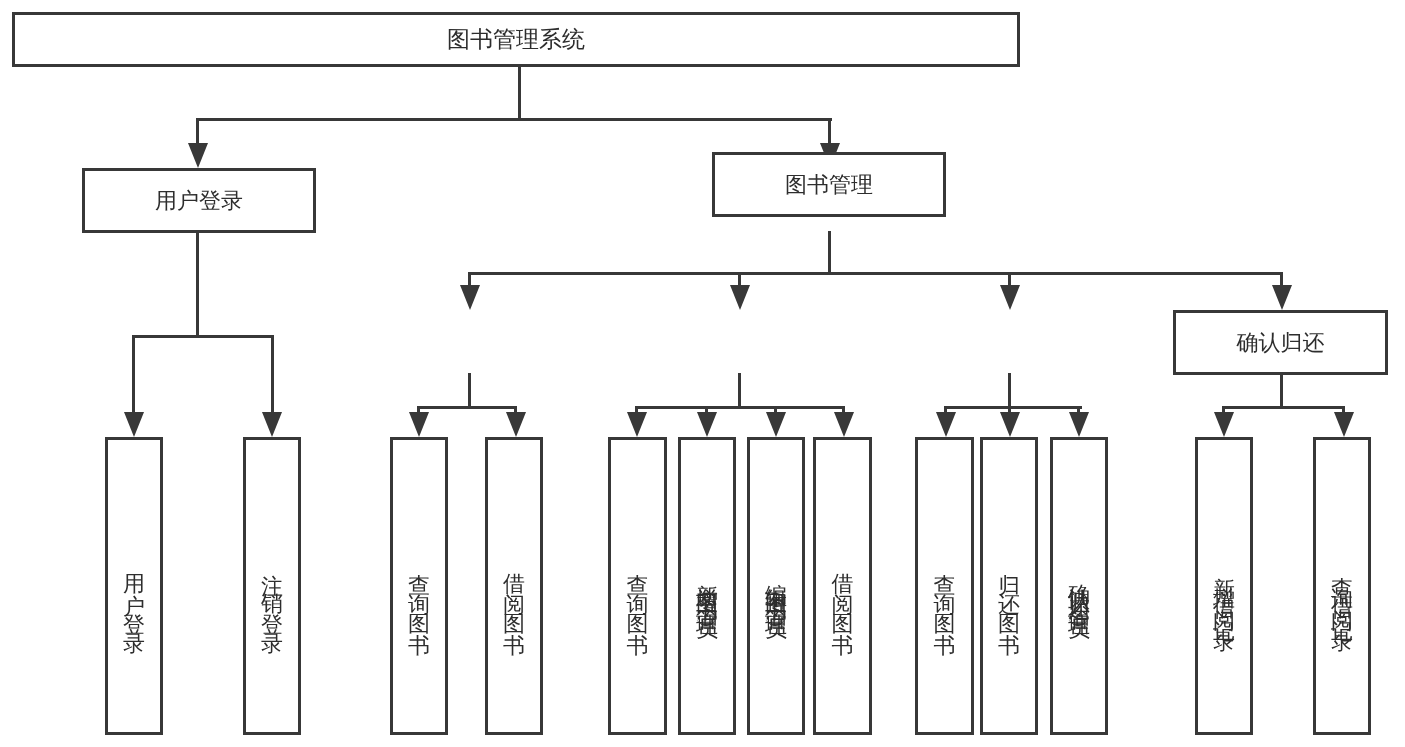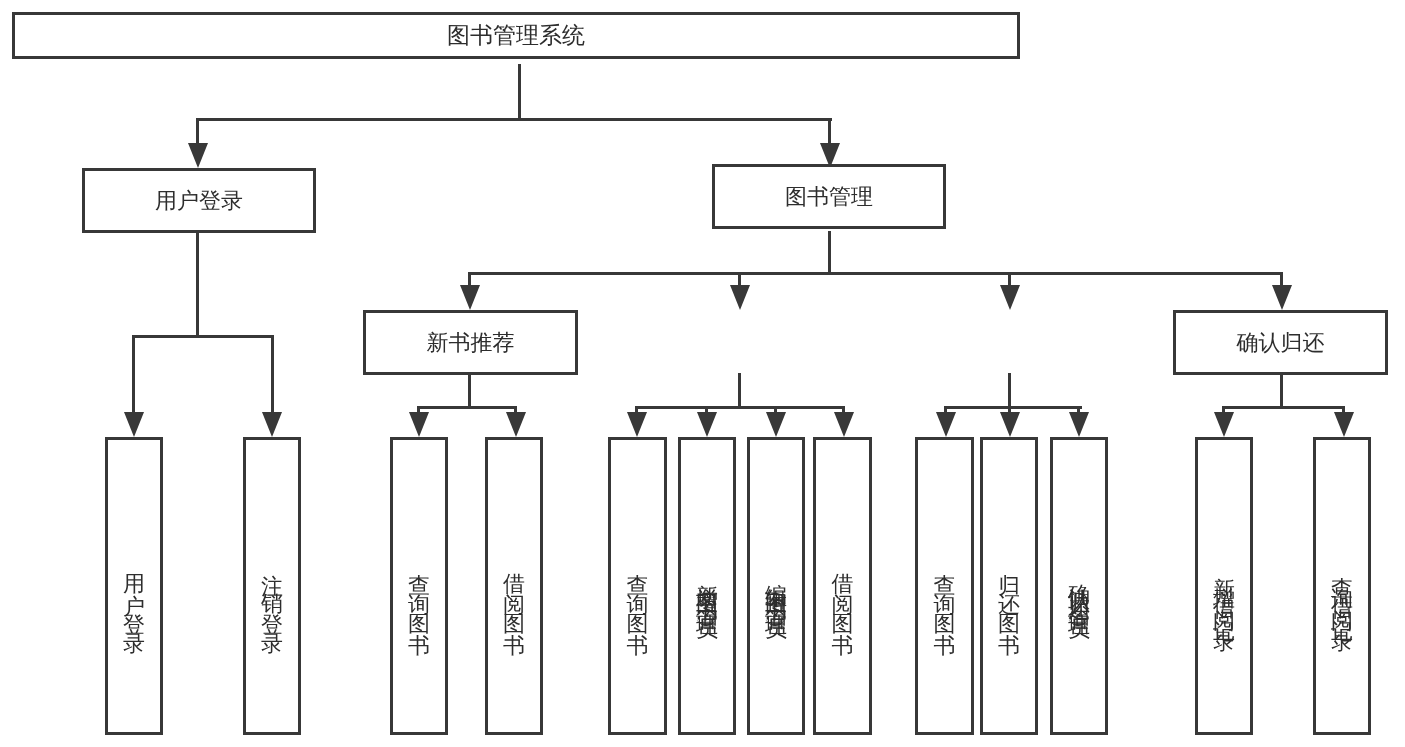--- a/index.html
+++ b/index.html
@@ -35,35 +35,35 @@
   .watermark{
     position:absolute;left:1183px;top:716px;z-index:9;
     font-size:19px;color:#aaaaaa;white-space:nowrap;
   }
 </style>
 </head>
 <body>
 
 <div class="stage">
 
-  <div class="box h root" style="left:12px;top:12px;width:1008px;height:47px">
+  <div class="box h root" style="left:12px;top:12px;width:1008px;height:55px">
     <span>图书管理系统</span>
   </div>
 
   <div class="line" style="left:518px;top:64px;width:3px;height:56px"></div>
   <div class="line" style="left:196px;top:118px;width:636px;height:3px"></div>
   <div class="line" style="left:196px;top:118px;width:3px;height:32px"></div>
   <div class="line" style="left:828px;top:118px;width:3px;height:32px"></div>
   <div class="arrow" style="left:188px;top:143px"></div>
   <div class="arrow" style="left:820px;top:143px"></div>
 
   <div class="box h" style="left:82px;top:168px;width:234px;height:65px">
     <span>用户登录</span>
   </div>
-  <div class="box h" style="left:712px;top:164px;width:234px;height:65px">
+  <div class="box h" style="left:712px;top:152px;width:234px;height:65px">
     <span>图书管理</span>
   </div>
 
   <div class="line" style="left:196px;top:231px;width:3px;height:106px"></div>
   <div class="line" style="left:132px;top:335px;width:142px;height:3px"></div>
   <div class="line" style="left:132px;top:335px;width:3px;height:82px"></div>
   <div class="line" style="left:271px;top:335px;width:3px;height:82px"></div>
   <div class="arrow" style="left:124px;top:412px"></div>
   <div class="arrow" style="left:262px;top:412px"></div>
 
@@ -71,23 +71,20 @@
   <div class="line" style="left:468px;top:272px;width:815px;height:3px"></div>
   <div class="line" style="left:468px;top:272px;width:3px;height:18px"></div>
   <div class="line" style="left:738px;top:272px;width:3px;height:18px"></div>
   <div class="line" style="left:1008px;top:272px;width:3px;height:18px"></div>
   <div class="line" style="left:1280px;top:272px;width:3px;height:18px"></div>
   <div class="arrow" style="left:460px;top:285px"></div>
   <div class="arrow" style="left:730px;top:285px"></div>
   <div class="arrow" style="left:1000px;top:285px"></div>
   <div class="arrow" style="left:1272px;top:285px"></div>
 
-  <div class="box h" style="left:363px;top:310px;width:215px;height:65px">
-    <span>新书推荐</span>
-  </div>
   <div class="box h" style="left:1173px;top:310px;width:215px;height:65px">
     <span>确认归还</span>
   </div>
 
   <div class="line" style="left:468px;top:373px;width:3px;height:36px"></div>
   <div class="line" style="left:738px;top:373px;width:3px;height:36px"></div>
   <div class="line" style="left:1008px;top:373px;width:3px;height:36px"></div>
   <div class="line" style="left:1280px;top:373px;width:3px;height:36px"></div>
 
   <div class="line" style="left:417px;top:406px;width:100px;height:3px"></div>

